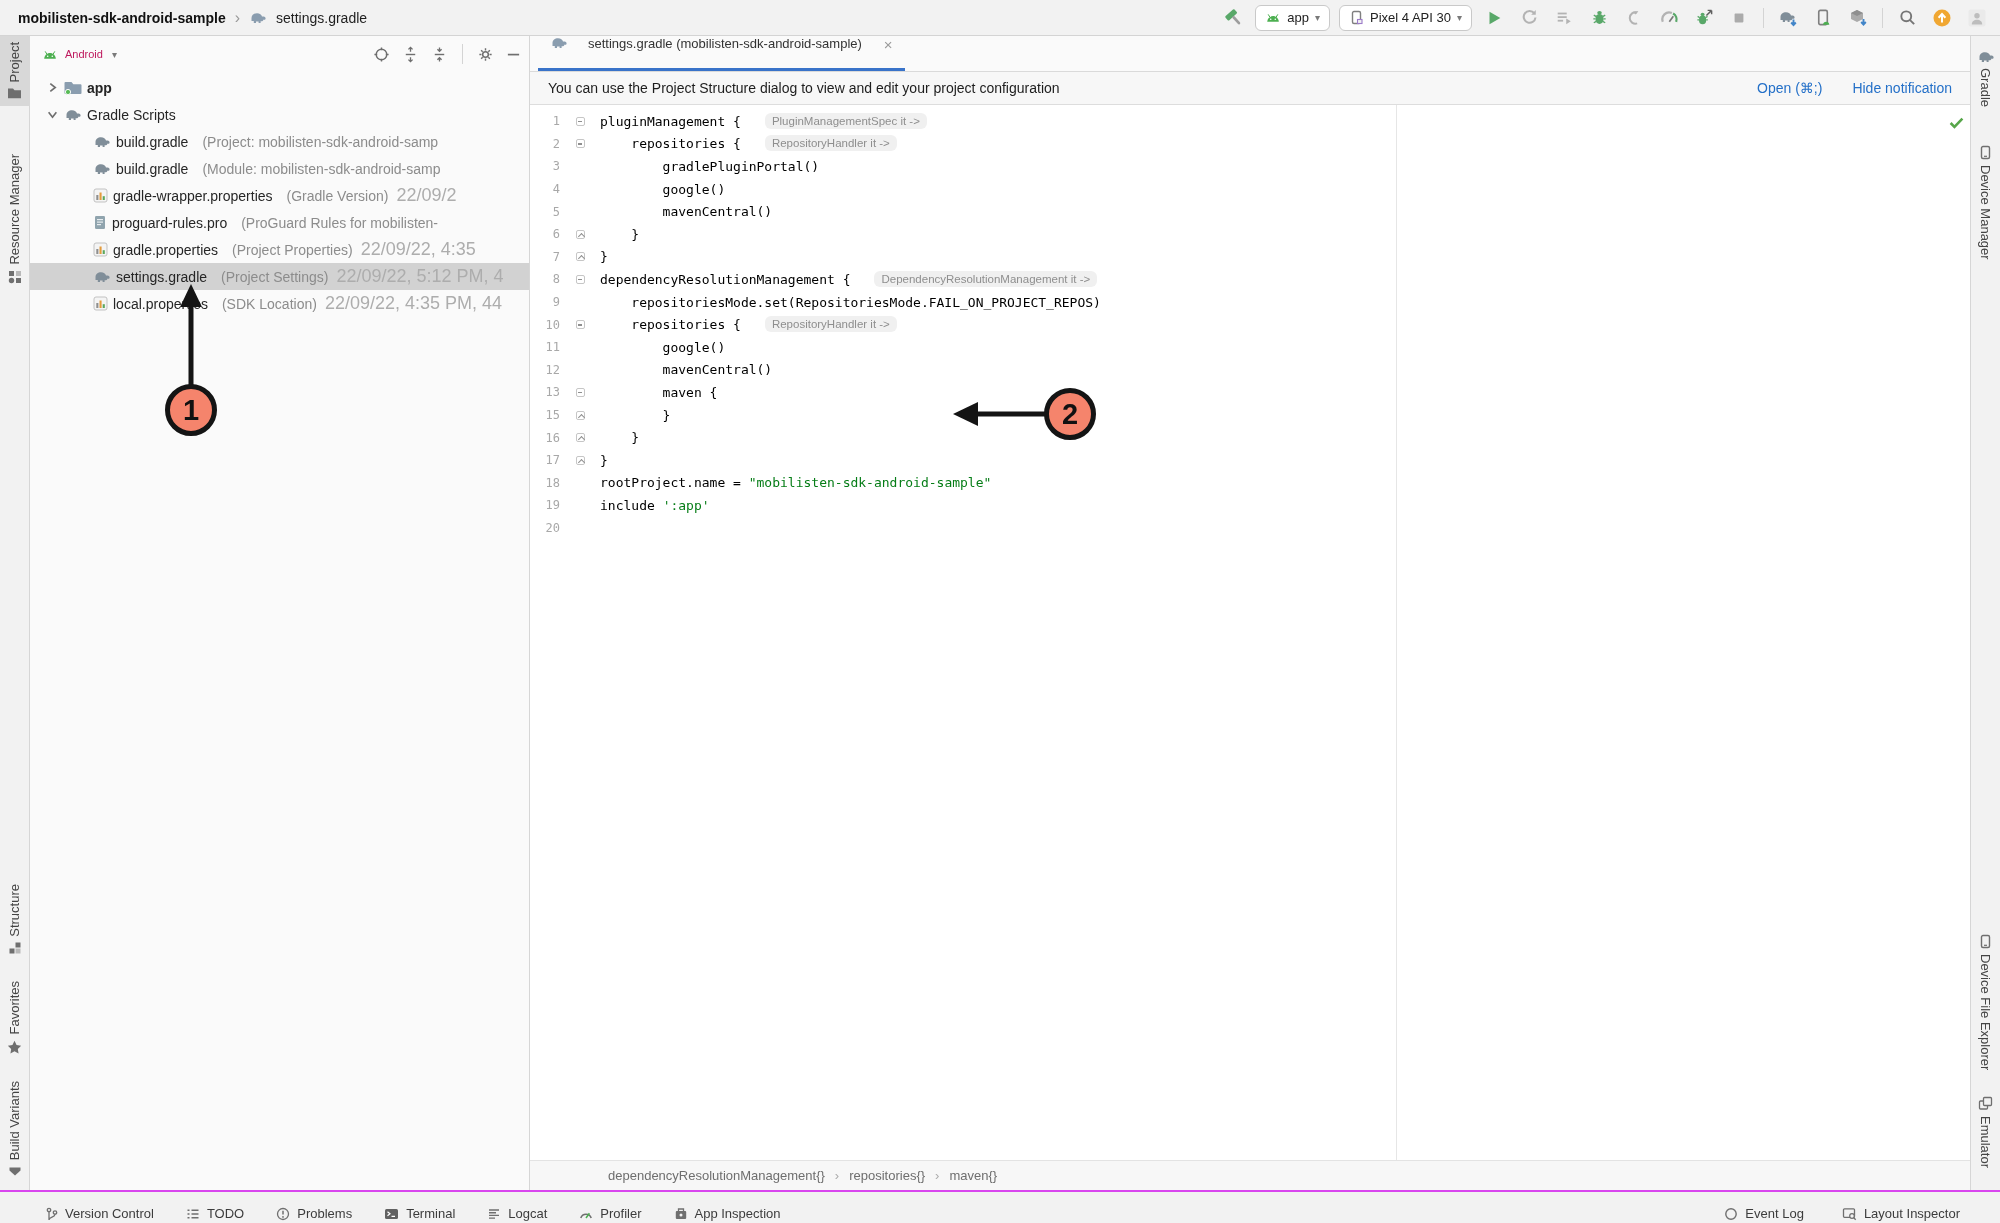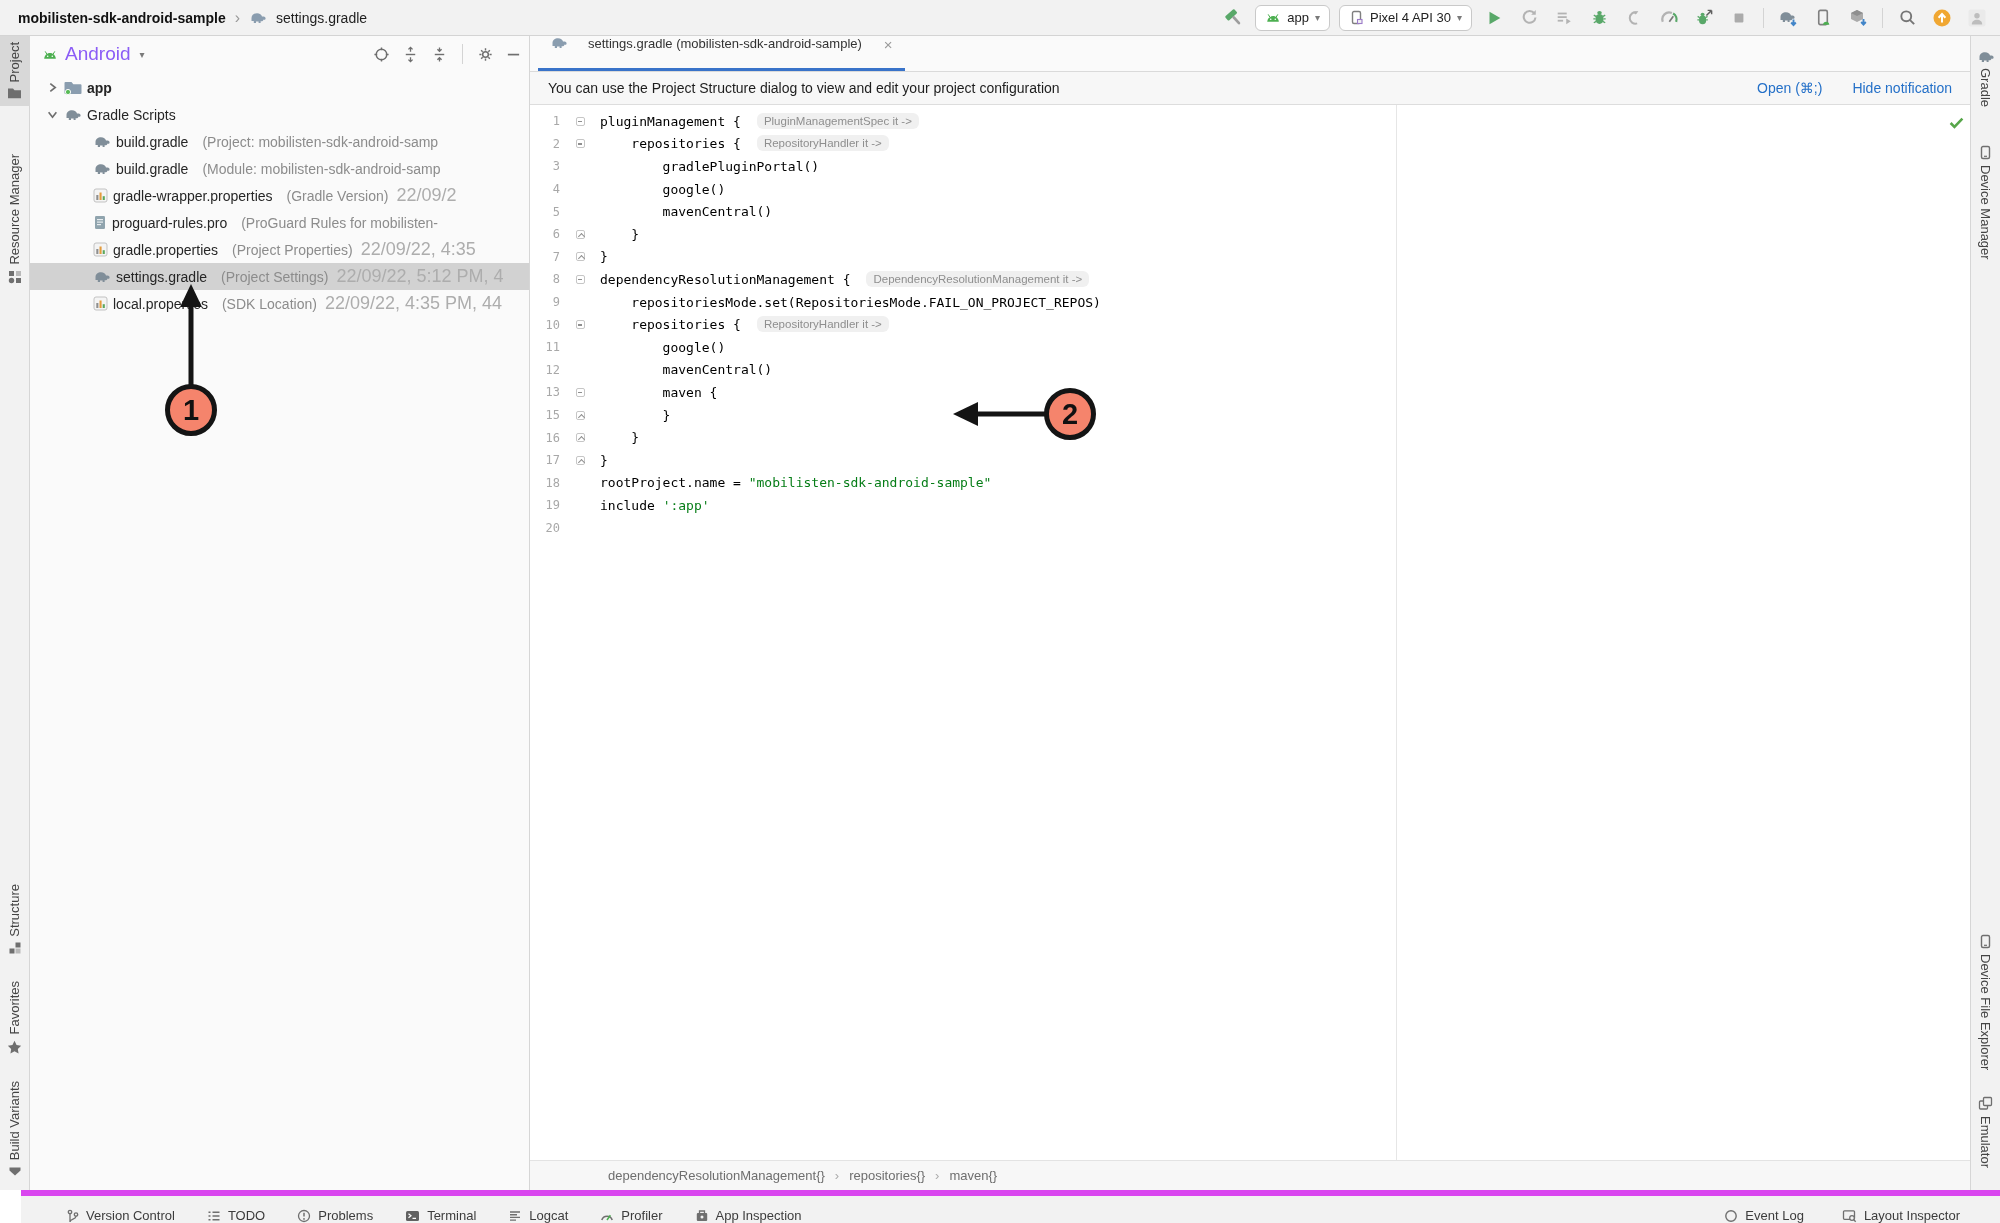--- a/index.html
+++ b/index.html
@@ -44,21 +44,21 @@
   #right-strip .stripe-item:first-child { margin-top:8px; }
   #right-strip .stripe-item:nth-child(2) { margin-top:26px; }
   #right-strip .s-bottom { margin-top:14px; }
   #right-strip .stripe-spacer + .s-bottom { margin-top:auto; }
   #right-strip .s-bottom:last-child { margin-bottom:16px; }
 
   
   #project-panel { width:500px; background:#FAFAFA; border-right:1px solid #D6D6D6;
                    display:flex; flex-direction:column; overflow:hidden; }
   #panel-header { height:36px; display:flex; align-items:center; padding:0 8px 0 12px; gap:7px; flex:none; }
-  #panel-header .view-name { font-size:19px; color:#8b5cf6; }
+  #panel-header .view-name { font-size:11px; color:#be185d; }
   #panel-header .caret { color:#7a7a7a; font-size:10px; margin-left:2px; }
   #panel-header .ph-icons { margin-left:auto; display:flex; align-items:center; gap:12px; }
   #project-tree { flex:1; overflow:hidden; padding-top:2px; }
   .tree-row { height:27px; display:flex; align-items:center; white-space:nowrap; font-size:14px; }
   .tree-row.selected { background:#D2D2D2; }
   .tree-row .chev { width:24px; display:inline-flex; justify-content:center; flex:none; }
   .tree-row .chev.open svg { transform:rotate(90deg); }
   .tree-row .t-name { color:#262626; margin-left:5px; }
   .tree-row .t-name.b { font-weight:bold; }
   .tree-row .t-detail { color:#8C8C8C; margin-left:14px; }
@@ -86,29 +86,29 @@
   .code-line .fold-col { width:40px; display:flex; justify-content:center; flex:none; }
   .fold { width:9px; height:9px; border:1px solid #C6C6C6; border-radius:2px; position:relative; background:#fff; }
   .fold.open::after { content:""; position:absolute; left:1.5px; right:1.5px; top:3px; height:1.5px; background:#8F8F8F; }
   .fold.close::after { content:""; position:absolute; left:2px; top:3px; width:4px; height:4px;
                        border-top:1.5px solid #8F8F8F; border-right:1.5px solid #8F8F8F; transform:rotate(-45deg); }
   .code-line .bulb { position:absolute; left:76px; top:2px; }
   .code-text { white-space:pre; }
   .seg.code { color:#000; }
   .seg.string { color:var(--string); }
   .hint-pill { font-family:"Liberation Sans",sans-serif; font-size:11.5px; color:#8E8E8E;
-               background:#F0F0F0; border-radius:6px; padding:2px 7px; margin-left:16px; vertical-align:1px; }
+               background:#F0F0F0; border-radius:6px; padding:2px 7px; margin-left:24px; vertical-align:1px; }
   #editor-breadcrumbs { height:30px; background:#F7F7F7; border-top:1px solid #E3E3E3;
                         display:flex; align-items:center; gap:10px; padding-left:78px;
                         font-size:13px; color:#6E6E6E; flex:none; }
   #editor-breadcrumbs .sep { color:#ABABAB; }
 
   
-  #statusbar { height:33px; background:#F2F2F2; border-top:6px solid #d946ef;
-               display:flex; align-items:center; padding:12px 40px 0 45px; font-size:13px; color:#3C3C3C;margin-left:21px; }
+  #statusbar { height:33px; background:#F2F2F2; border-top:2px solid #d946ef;
+               display:flex; align-items:center; padding:12px 40px 0 45px; font-size:13px; color:#3C3C3C; }
   .sb-item { display:flex; align-items:center; gap:7px; margin-right:32px; }
   #sb-right { margin-left:auto; display:flex; align-items:center; }
   #sb-right .sb-item { margin-right:0; margin-left:38px; }
 
   
   #ann-arrows { position:absolute; left:0; top:0; pointer-events:none; z-index:60; }
   .ann-circle { position:absolute; width:52px; height:52px; border:5px solid #141414; border-radius:50%;
                 background:var(--annfill); display:flex; align-items:center; justify-content:center;
                 font-weight:bold; font-size:29px; color:#111; z-index:61; }
   #ann1 { left:165px; top:384px; }

